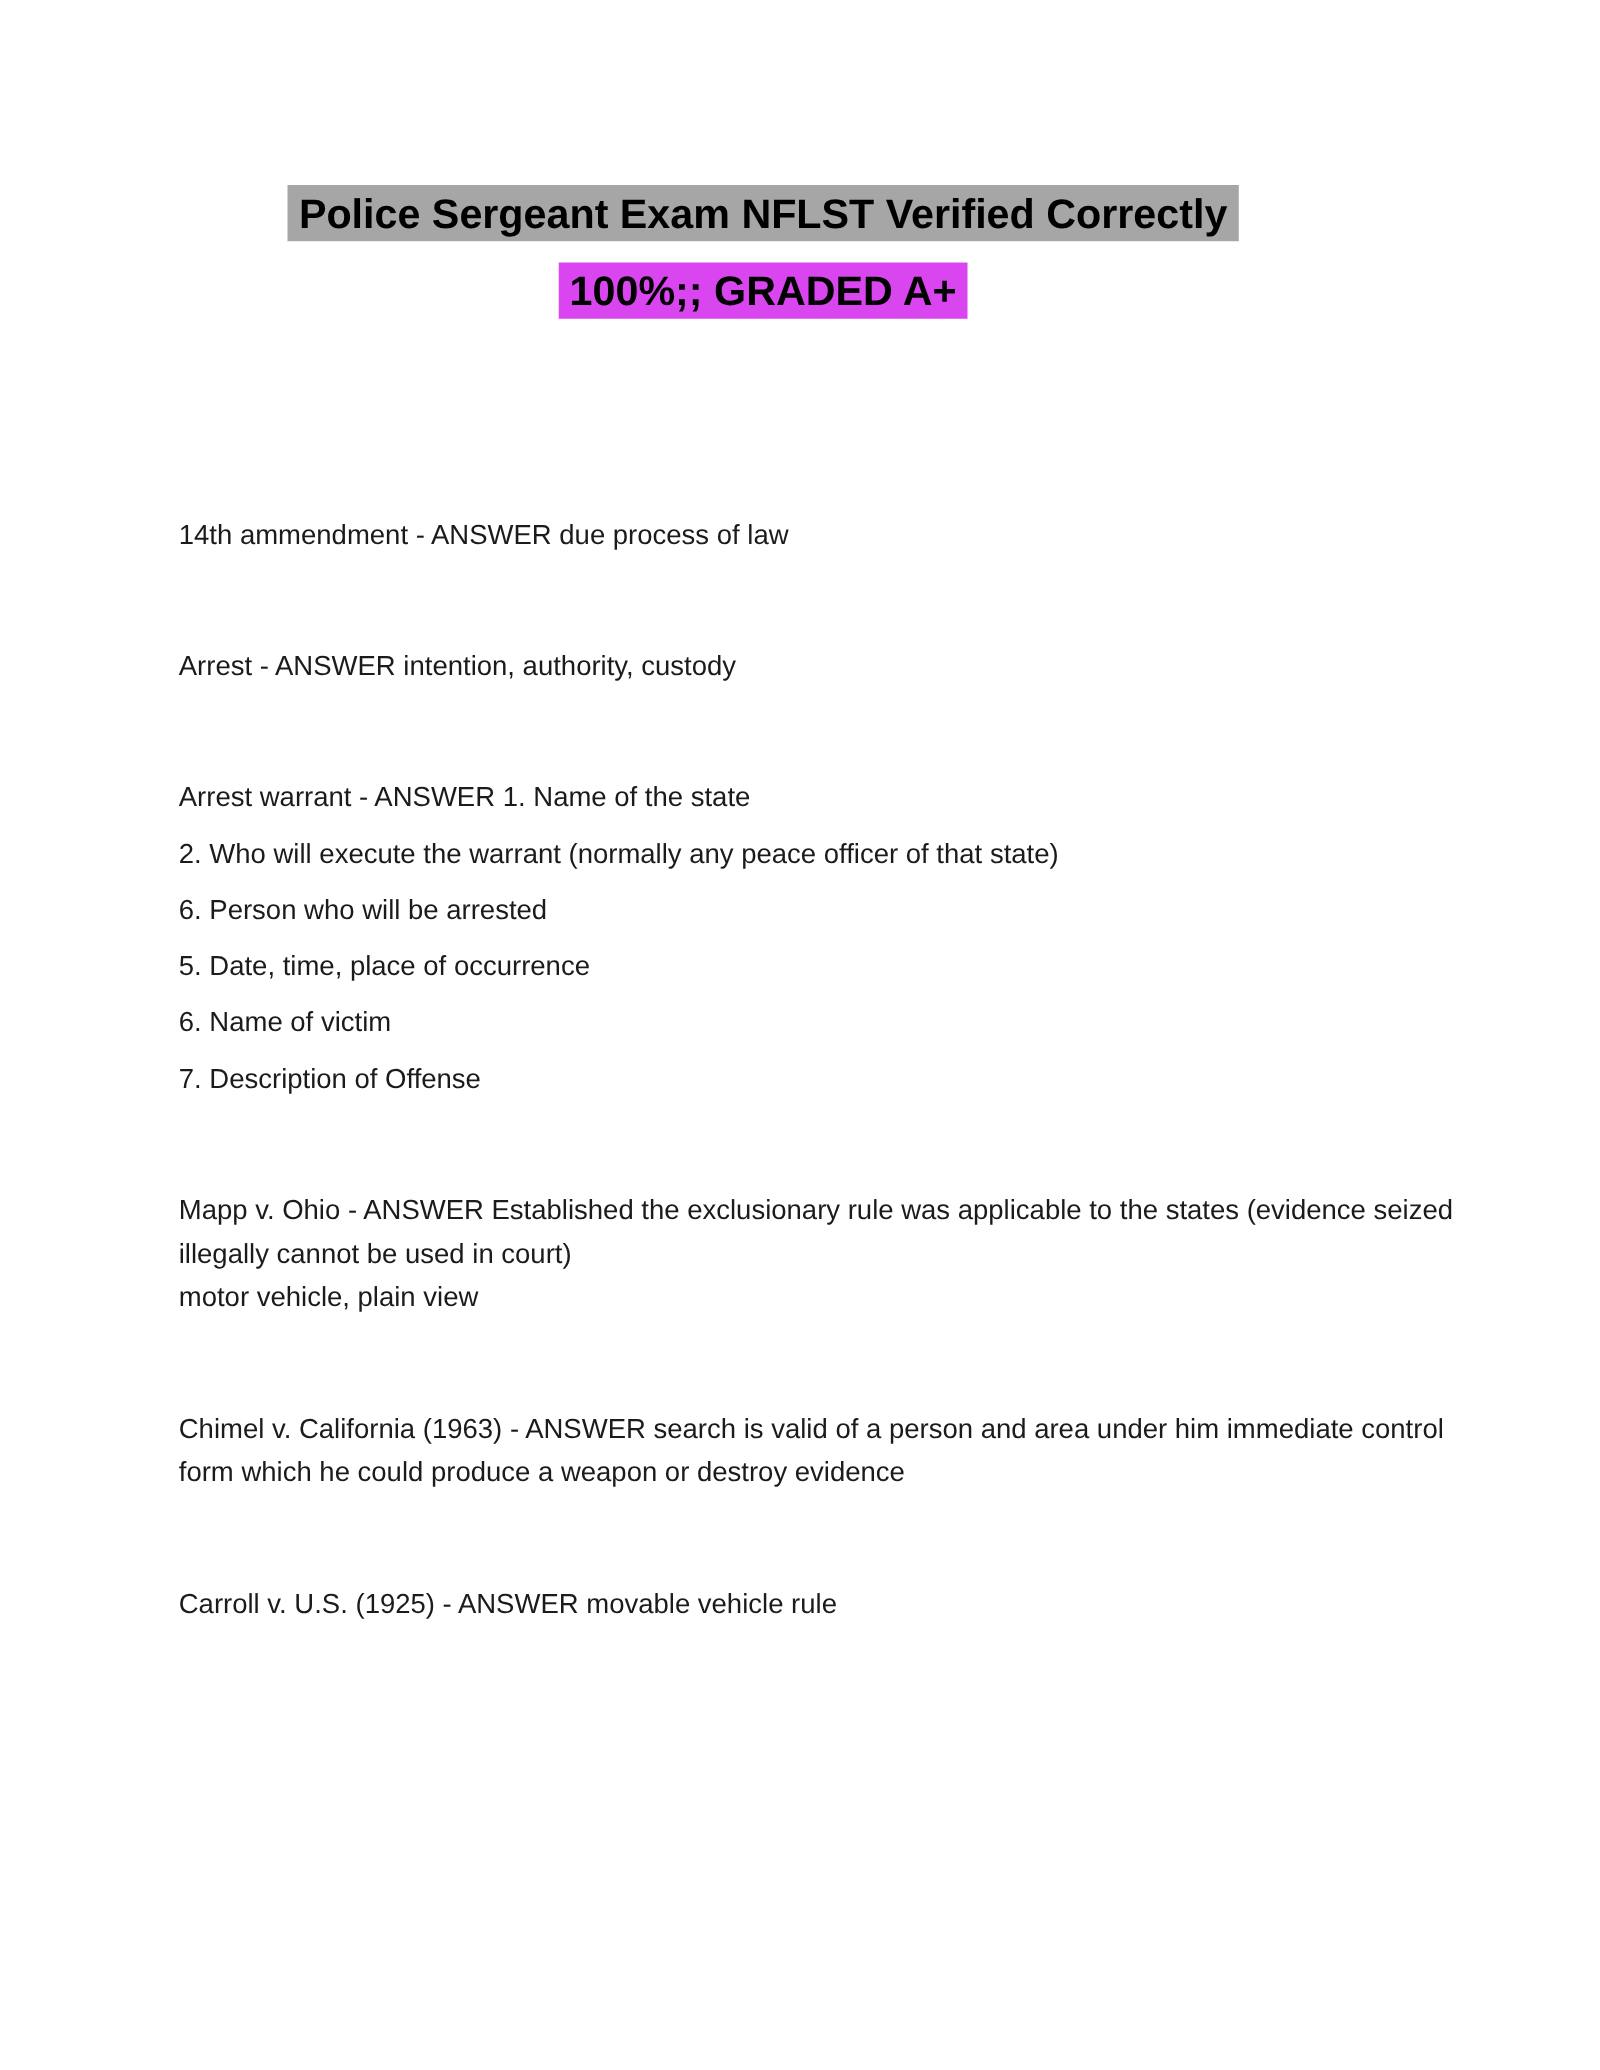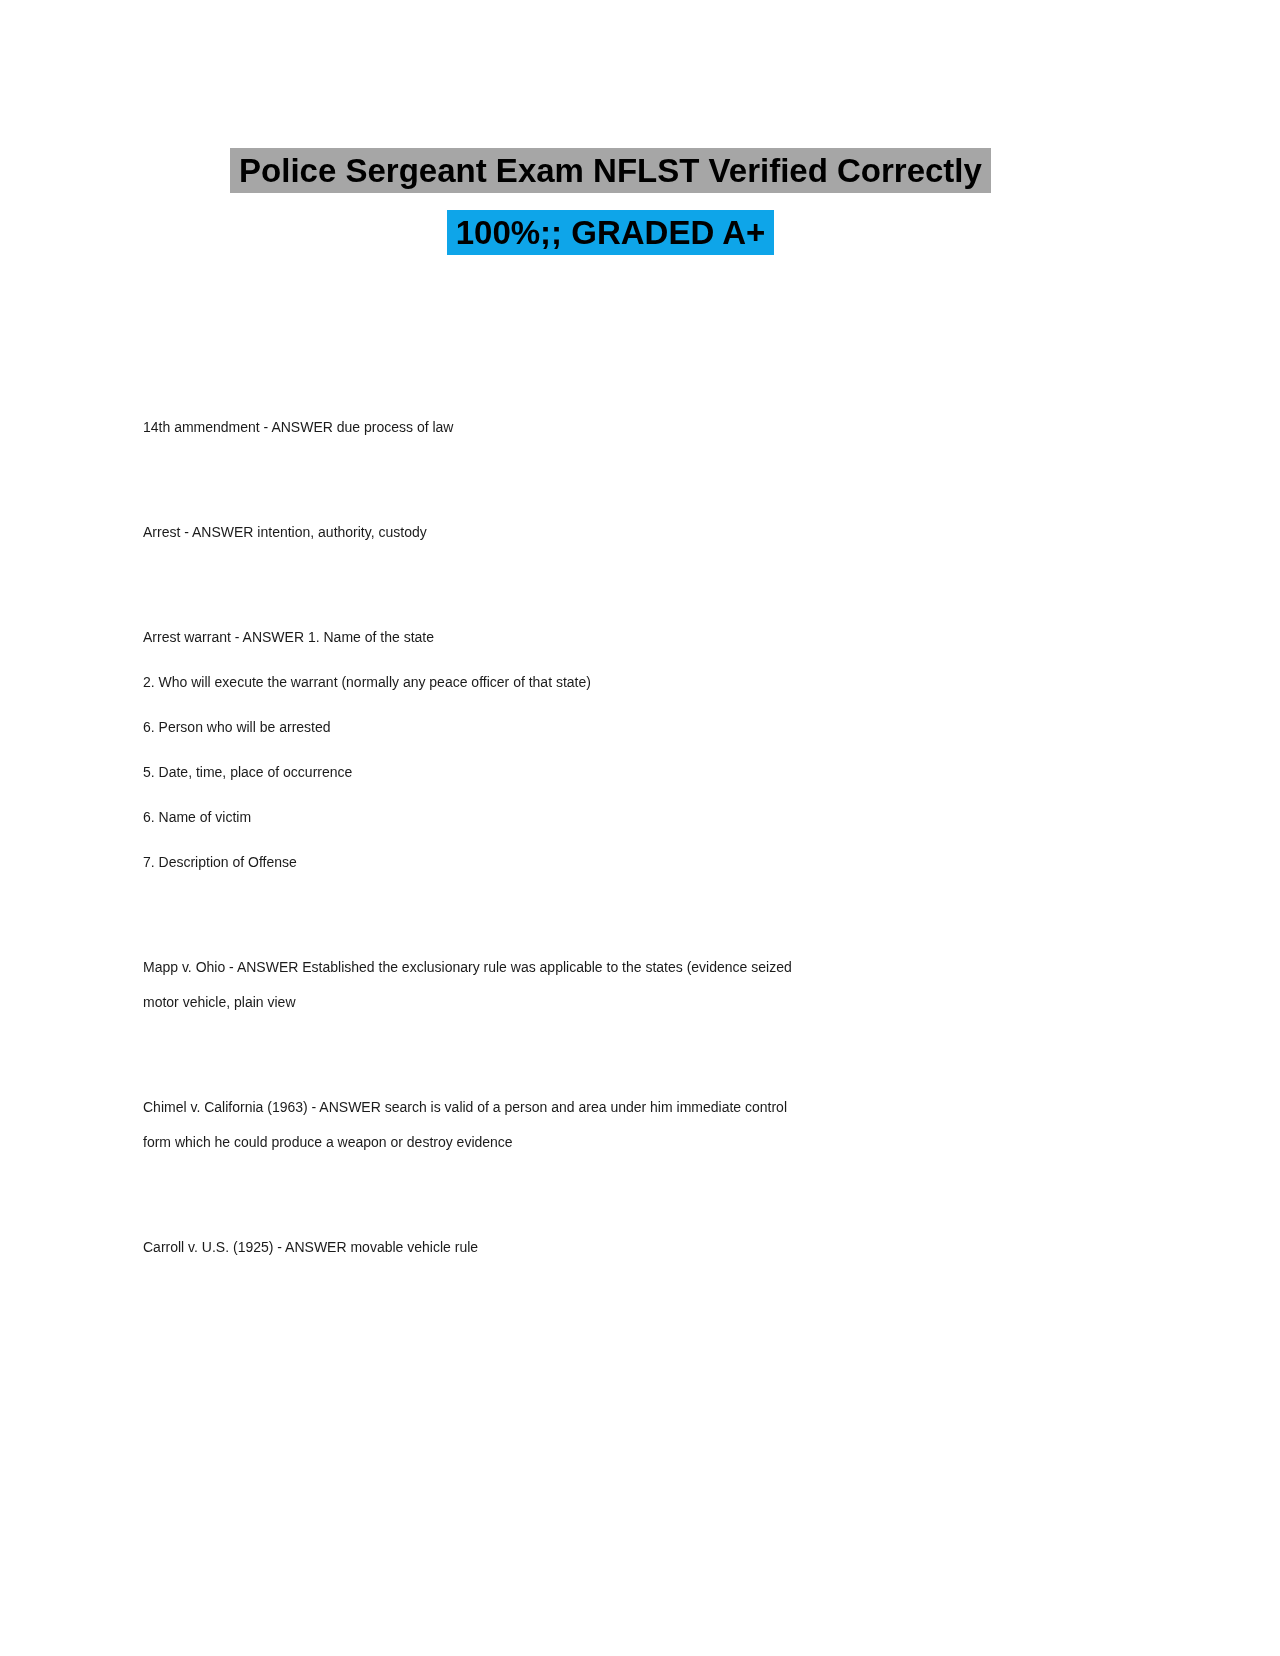--- a/index.html
+++ b/index.html
@@ -28,55 +28,56 @@
     line-height: 62px;
     color: #000000;
     margin: 0 0 146px 0;
   }
   .hl {
     background: #a6a6a6;
     padding: 4px 9px;
     box-decoration-break: clone;
   }
   .para {
-    font-size: 14px;
+    font-size: 22px;
     line-height: 35px;
     margin: 0 0 10px 0;
     white-space: nowrap;
   }
   .block-gap {
     margin-top: 70px;
   }
   .wrap {
     margin-top: -10px;
   }
 </style>
 </head>
 <body>
 
 <div class="page">
   <div class="content">
 
     <h1 class="doc-title">
       <span class="hl" style="background: rgb(166, 166, 166);">Police Sergeant Exam NFLST Verified Correctly</span><br>
-      <span class="hl" style="background: #0ea5e9;">100%;; GRADED A+</span>
+      <span class="hl" style="background: #d946ef;">100%;; GRADED A+</span>
     </h1>
 
     <p class="para">14th ammendment - ANSWER due process of law</p>
 
     <p class="para block-gap">Arrest - ANSWER intention, authority, custody</p>
 
     <p class="para block-gap">Arrest warrant - ANSWER 1. Name of the state</p>
     <p class="para">2. Who will execute the warrant (normally any peace officer of that state)</p>
     <p class="para">6. Person who will be arrested</p>
     <p class="para">5. Date, time, place of occurrence</p>
     <p class="para">6. Name of victim</p>
     <p class="para">7. Description of Offense</p>
 
     <p class="para block-gap">Mapp v. Ohio - ANSWER Established the exclusionary rule was applicable to the states (evidence seized</p>
+    <p class="para wrap">illegally cannot be used in court)</p>
 
     <p class="para wrap">motor vehicle, plain view</p>
 
     <p class="para block-gap">Chimel v. California (1963) - ANSWER search is valid of a person and area under him immediate control</p>
     <p class="para wrap">form which he could produce a weapon or destroy evidence</p>
 
     <p class="para block-gap">Carroll v. U.S. (1925) - ANSWER movable vehicle rule</p>
 
   </div>
 </div>

